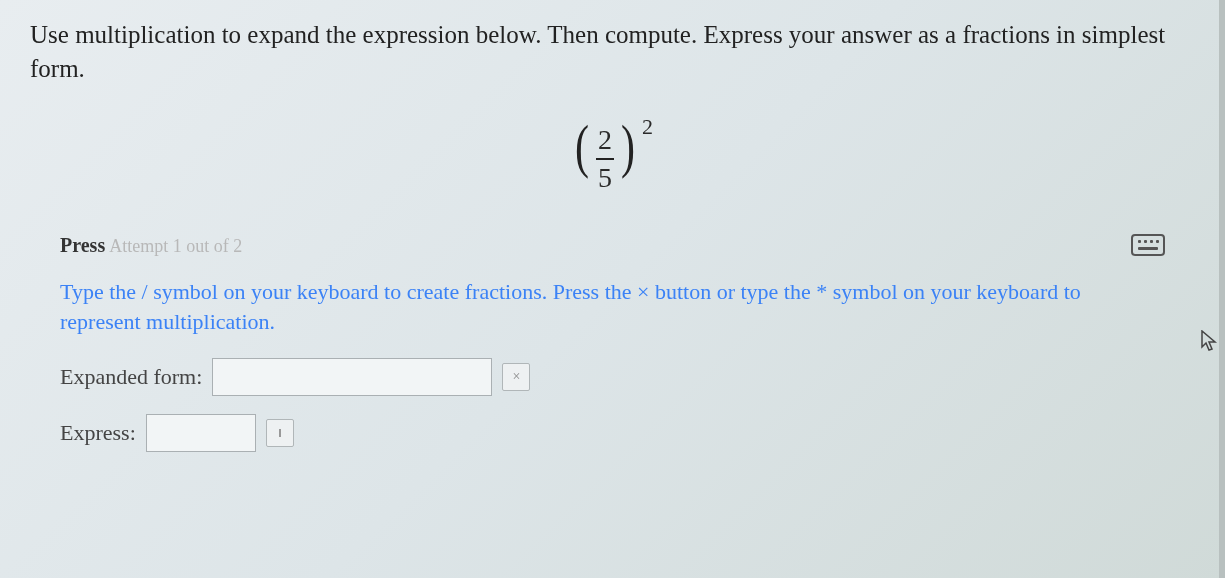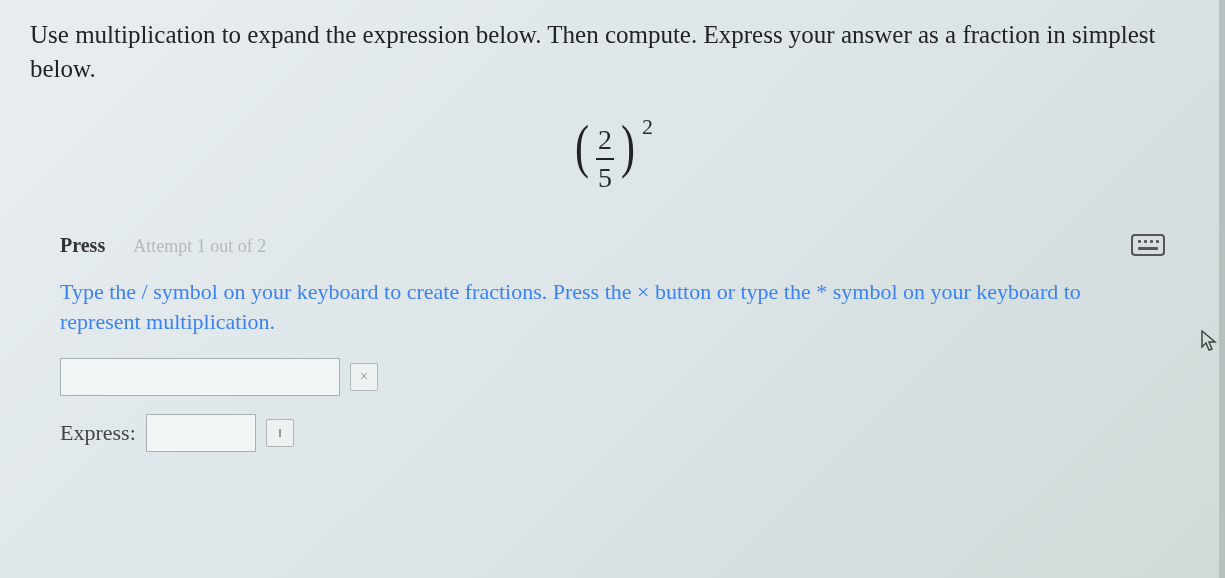--- a/index.html
+++ b/index.html
@@ -60,21 +60,21 @@
     margin: 0 30px 20px 30px;
   }
   .answer-label {
     font-weight: bold;
     font-size: 20px;
     color: #333;
   }
   .attempt {
     font-size: 18px;
     color: #b8b8b8;
-    margin-left: 24px;
+    margin-left: 0;
     font-weight: normal;
   }
   .kbd-icon {
     width: 34px;
     height: 22px;
     border: 2px solid #555;
     border-radius: 4px;
     position: relative;
     display: flex;
     align-items: center;
@@ -150,21 +150,21 @@
     right: 0;
     top: 0;
     width: 6px;
     height: 100%;
     background: #b8c0bf;
   }
 </style>
 </head>
 <body>
 
-<div class="prompt">Use multiplication to expand the expression below. Then compute. Express your answer as a fraction in simplest below.</div>
+<div class="prompt">Use multiplication to expand the expression below. Then compute. Express your answer as a fractions in simplest form.</div>
 
 <div class="expression-wrap">
   <span class="paren-exp">
     <span class="paren">(</span>
     <span class="frac">
       <span class="num">2</span>
       <span class="bar"></span>
       <span class="den">5</span>
     </span>
     <span class="paren">)</span>
@@ -183,20 +183,21 @@
         <span></span>
         <span></span>
         <span></span>
       </div>
   </div>
 </div>
 
 <div class="hint">Type the / symbol on your keyboard to create fractions. Press the × button or type the * symbol on your keyboard to represent multiplication.</div>
 
 <div class="field-row">
+  <span class="field-label">Expanded form:</span>
   <input type="text" class="text-input expanded-input" value="" style="">
   <div class="side-btn">×</div>
 </div>
 
 <div class="field-row">
   <span class="field-label">Express:</span>
   <input type="text" class="text-input answer-input" value="" style="">
   <div class="side-btn">
     <svg width="12" height="12" viewBox="0 0 12 12">
       <rect x="5" y="2" width="2" height="8" fill="#999"></rect>

